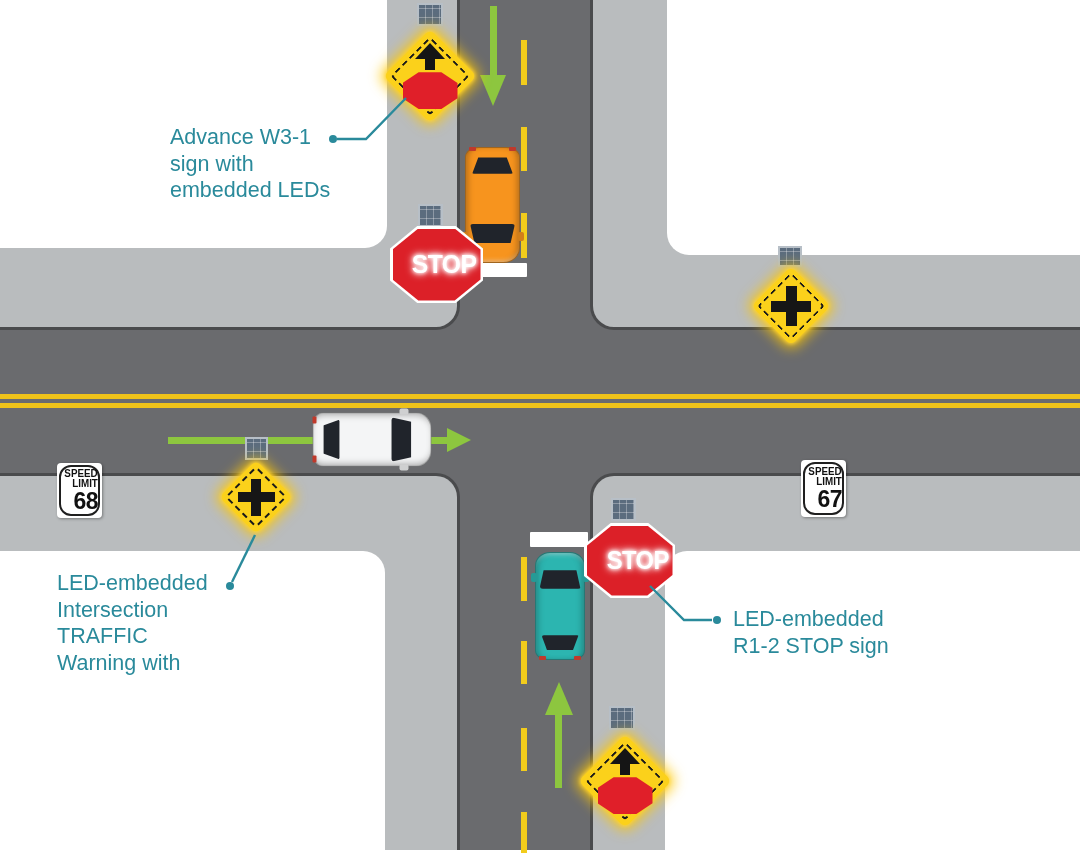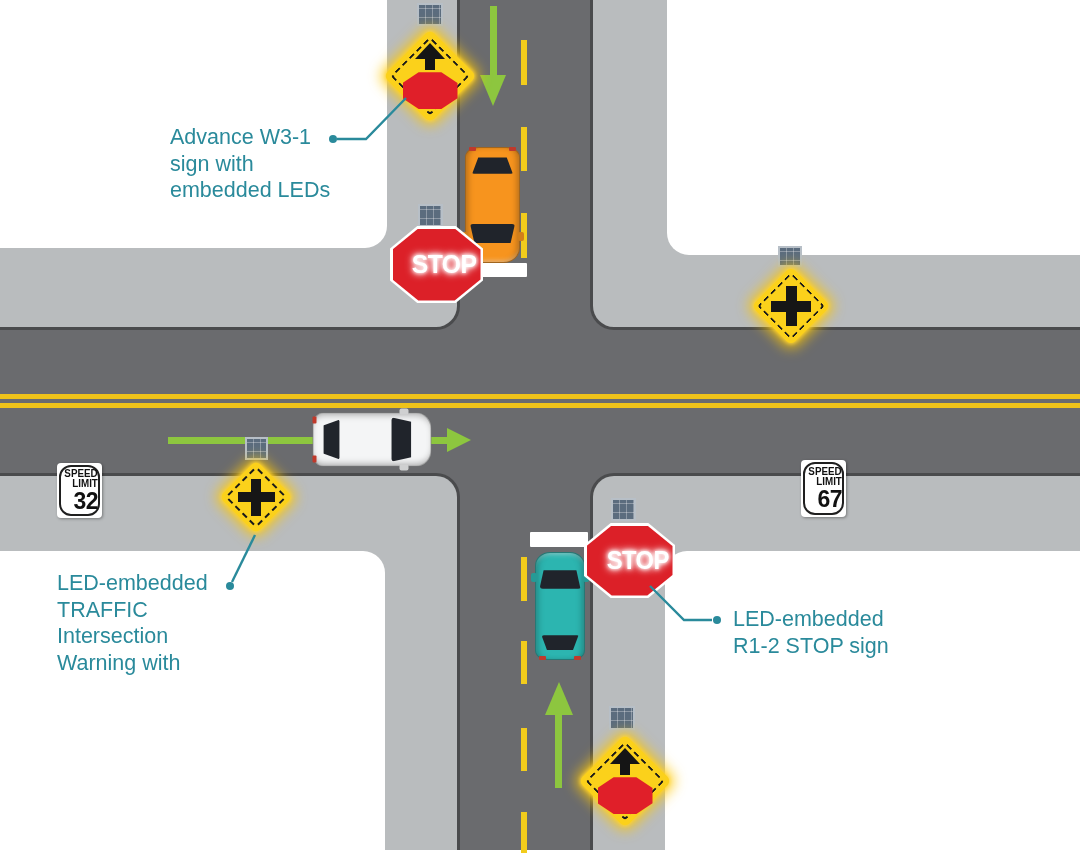--- a/index.html
+++ b/index.html
@@ -196,21 +196,21 @@
   <div class="a stop-sign octagon" style="left:584px;top:523px;width:75px;height:75px;">
     <div class="red octagon">
       <span class="txt" style="font-size:25px;">STOP</span>
     </div>
   </div>
 
   <div class="a speed" style="left:57px;top:463px;width:45px;height:55px;">
     <div class="bord">
       <span class="sm">SPEED</span>
       <span class="sm">LIMIT</span>
-      <span class="num">32</span>
+      <span class="num">68</span>
     </div>
   </div>
   <div class="a speed" style="left:801px;top:460px;width:45px;height:57px;">
     <div class="bord">
       <span class="sm">SPEED</span>
       <span class="sm">LIMIT</span>
       <span class="num">67</span>
     </div>
   </div>
 
@@ -224,22 +224,22 @@
   </svg>
 
   <div class="label" style="left:170px;top:124px;">
     <span>Advance W3-1</span>
     <span>sign with</span>
     <span>embedded LEDs</span>
   </div>
 
   <div class="label" style="left:57px;top:570px;">
     <span>LED-embedded</span>
+    <span>Intersection</span>
     <span>TRAFFIC</span>
-    <span>Intersection</span>
     <span>Warning with</span>
   </div>
 
   <div class="label" style="left:733px;top:606px;">
     <span>LED-embedded</span>
     <span>R1-2 STOP sign</span>
   </div>
 
 </div>
 

